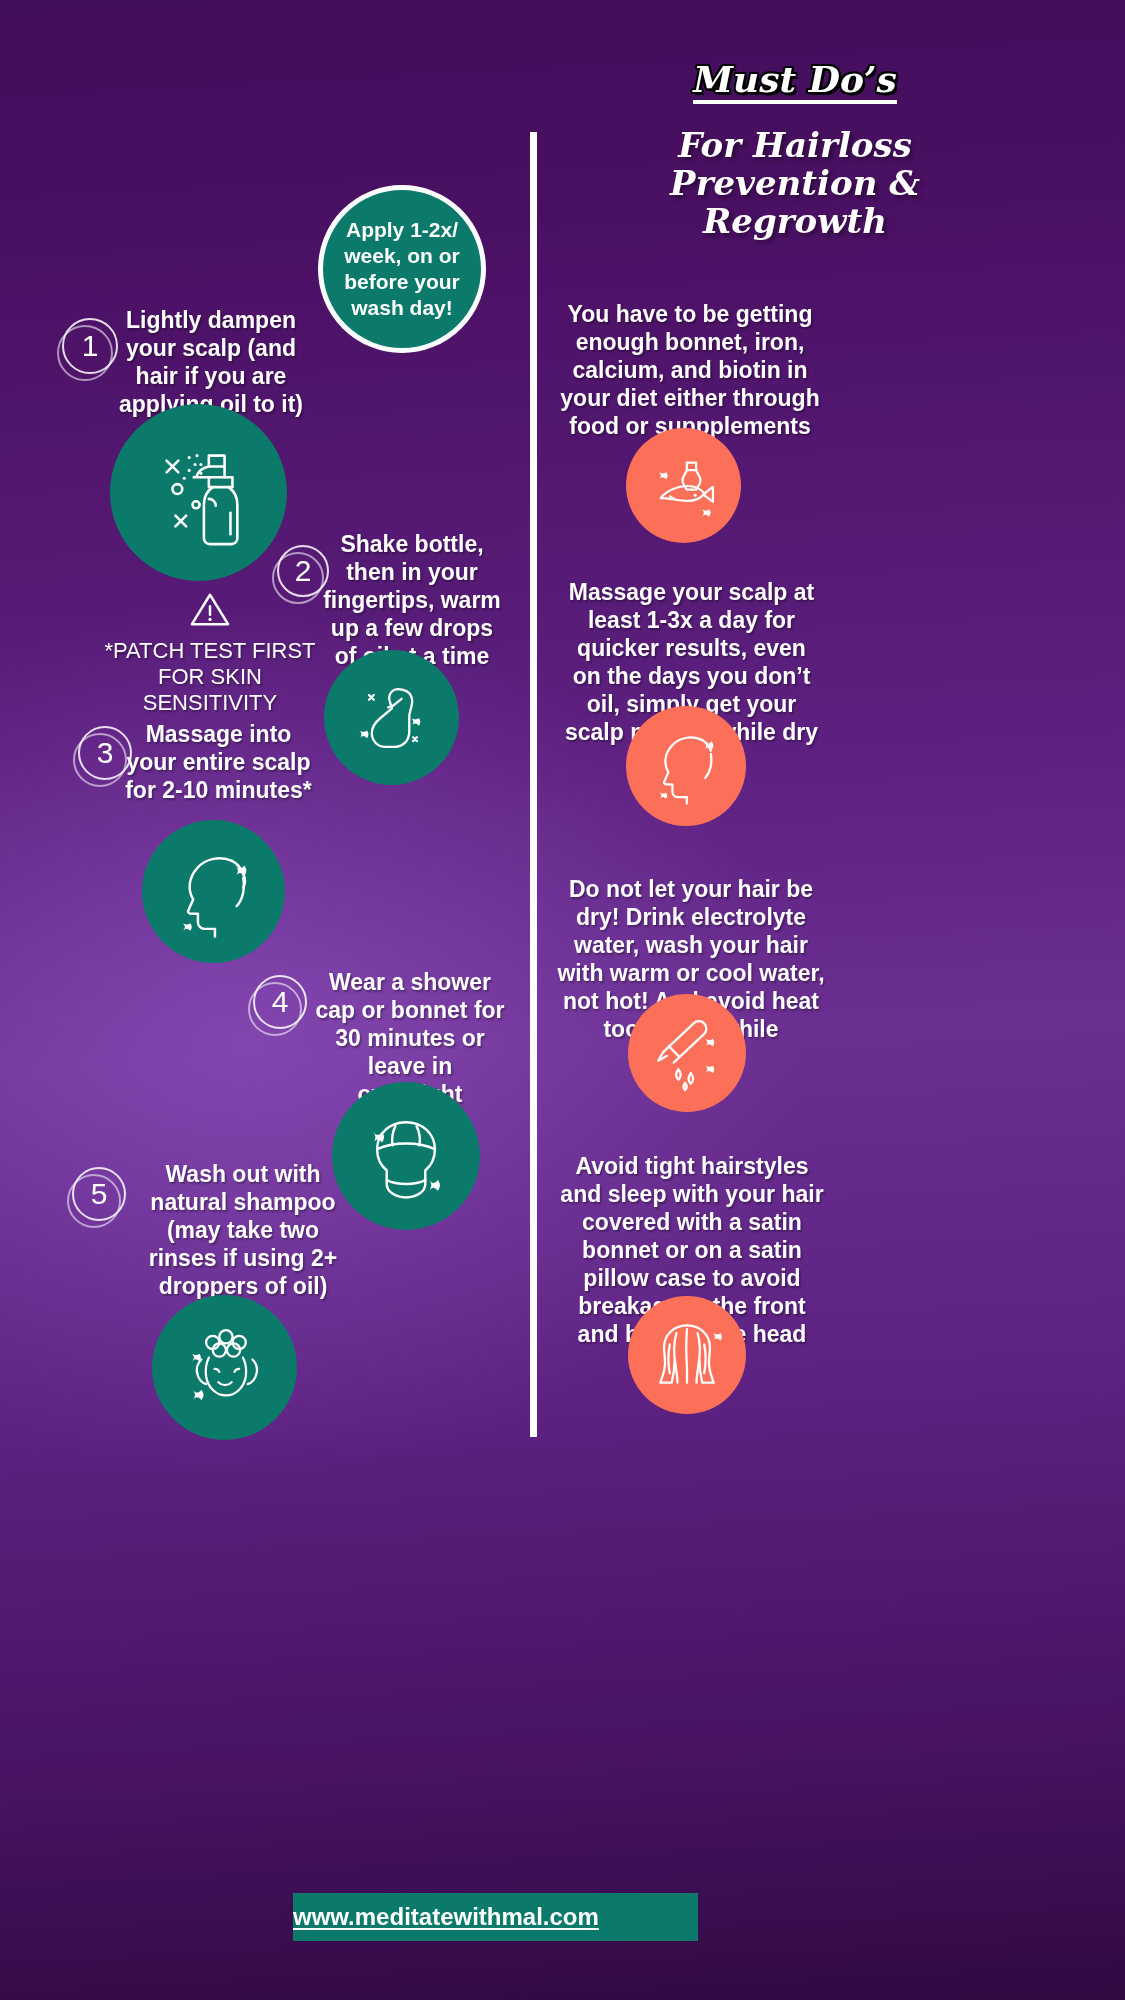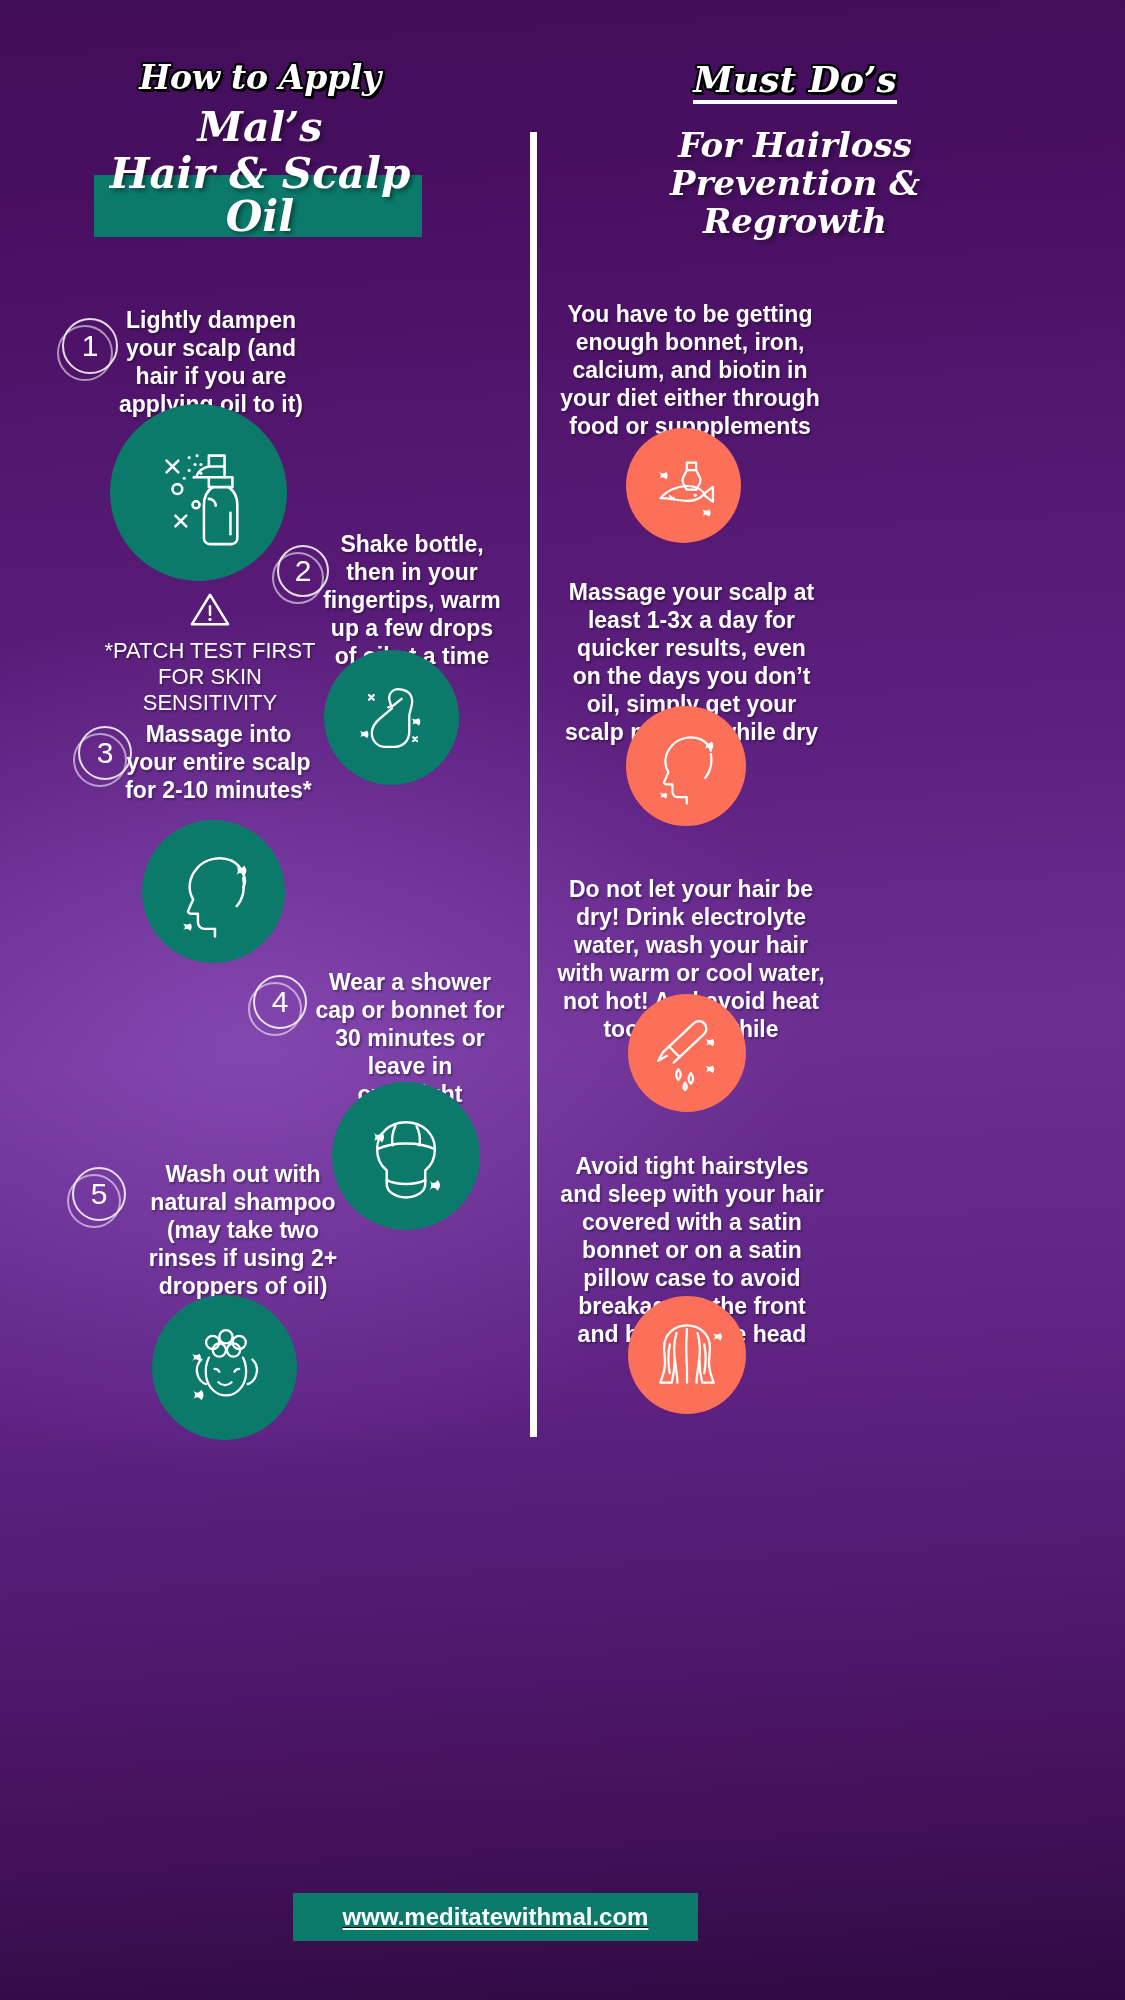--- a/index.html
+++ b/index.html
@@ -217,48 +217,39 @@
   
   .footer-bar {
     position: absolute;
     left: 293px;
     top: 1893px;
     width: 405px;
     height: 48px;
     background: #0b7a6b;
     display: flex;
     align-items: center;
-    justify-content: center;
-    text-decoration: underline;
+    justify-content: flex-start;
   }
   .footer-bar a, .footer-bar .url {
     color: #ffffff;
     font-weight: bold;
     font-size: 24px;
     text-decoration: underline;
     text-underline-offset: 3px;
   }
 </style>
 </head>
 <body>
 
 <div id="poster">
 
-  <div class="col-left-head">
-    <div class="how-to">How to Apply</div>
-    <div class="mals">Mal’s</div>
-    <div class="hs-wrap">
-      <div class="hs-band"></div>
-      <div class="hs-text">
-        <div>Hair &amp; Scalp</div>
-        <div>Oil</div>
-      </div>
-    </div>
-  </div>
-
+
+  <div class="apply-bubble">
+    <span>Apply 1-2x/ week, on or before your wash day!</span>
+  </div>
 
   <div class="col-right-head">
     <div class="must-dos">Must Do’s</div>
     <div class="for-hairloss">For Hairloss Prevention &amp; Regrowth</div>
   </div>
 
   <div class="divider"></div>
 
   <div class="badge-circle" style="left:62px; top:318px; width:56px; height:56px;">
     <span>1</span>

